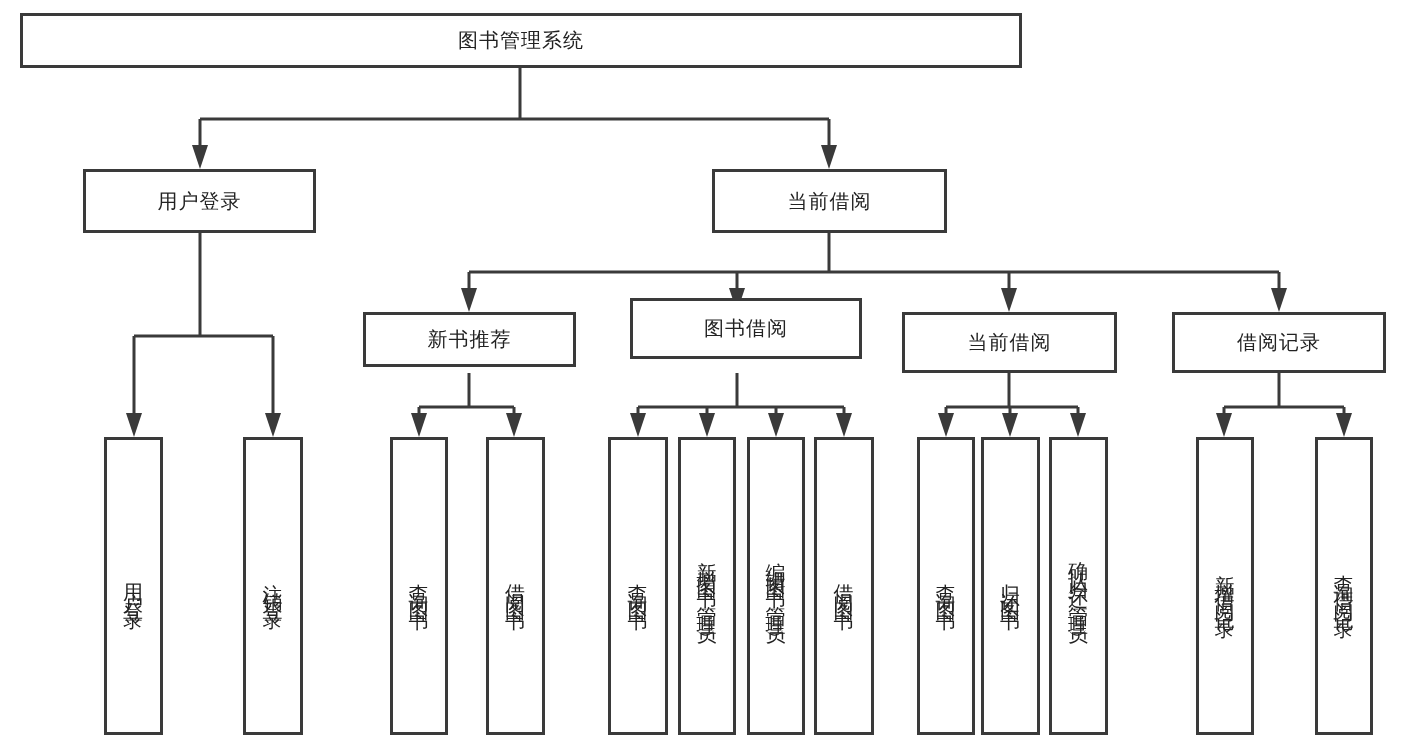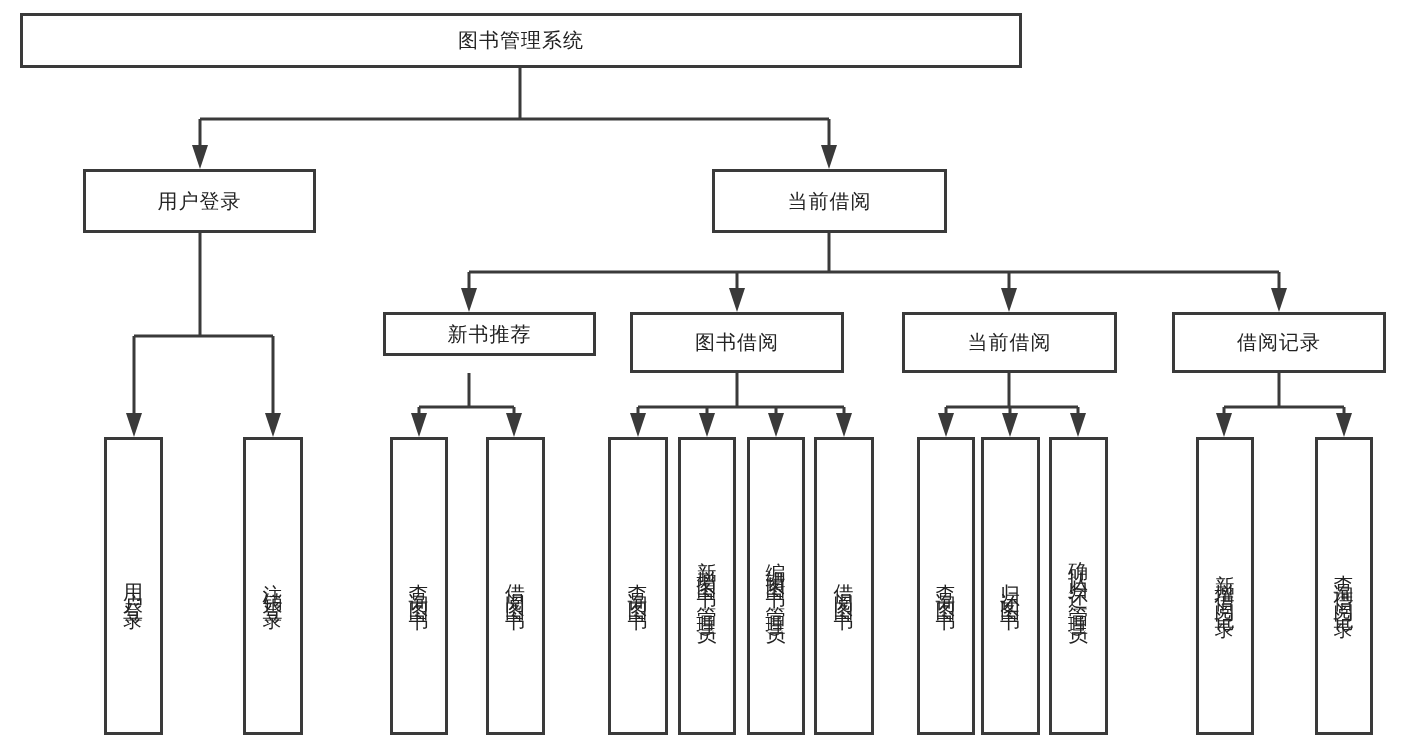--- a/index.html
+++ b/index.html
@@ -85,24 +85,24 @@
     <span>图书管理系统</span>
   </div>
 
   <div class="node h" style="left:83px;top:169px;width:233px;height:64px">
     <span>用户登录</span>
   </div>
   <div class="node h" style="left:712px;top:169px;width:235px;height:64px">
     <span>当前借阅</span>
   </div>
 
-  <div class="node h" style="left:383px;top:312px;width:213px;height:44px">
+  <div class="node h" style="left:363px;top:312px;width:213px;height:55px">
     <span>新书推荐</span>
   </div>
-  <div class="node h" style="left:630px;top:312px;width:214px;height:61px">
+  <div class="node h" style="left:630px;top:298px;width:232px;height:61px">
     <span>图书借阅</span>
   </div>
   <div class="node h" style="left:1172px;top:312px;width:214px;height:61px">
     <span>借阅记录</span>
   </div>
   <div class="node h" style="left:902px;top:312px;width:215px;height:61px">
     <span>当前借阅</span>
   </div>
 
   <div class="node v" style="left:104px;top:437px;width:59px;height:298px">

